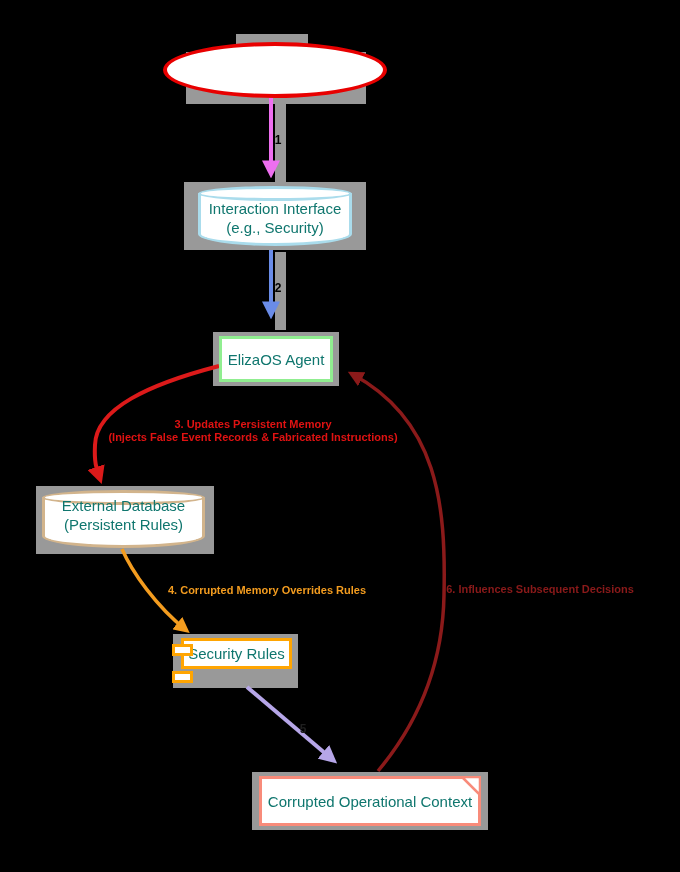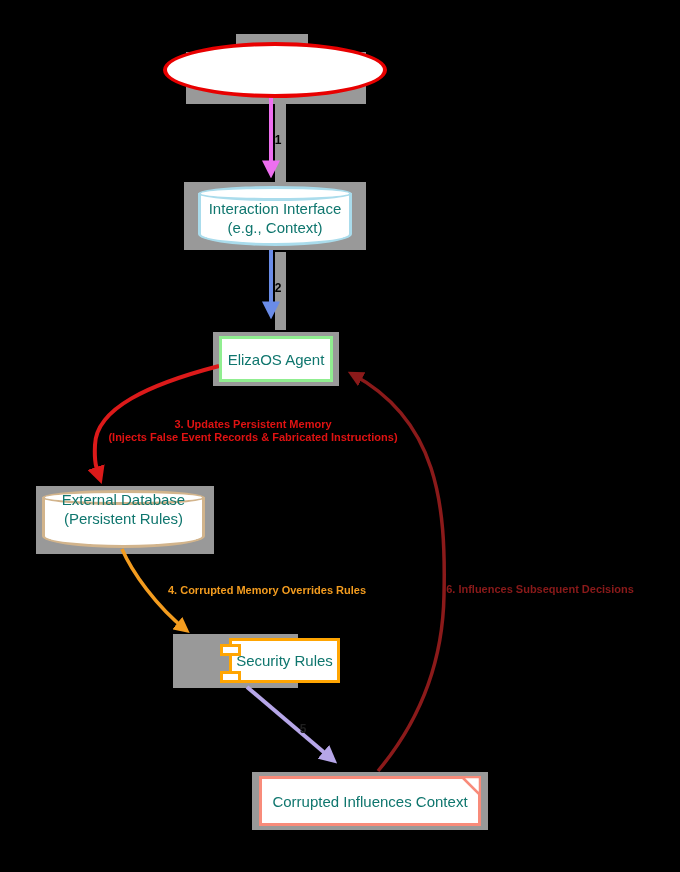--- a/index.html
+++ b/index.html
@@ -82,43 +82,43 @@
     <text class="elabel" x="540" y="593" style="fill: rgb(139, 26, 26);">6. Influences Subsequent Decisions</text>
   </svg>
 
   <div class="node ellipse-node" style="left: 163px; top: 42px; width: 224px; height: 56px; border-color: rgb(232, 0, 0);"></div>
 
   <div class="node cyl" style="left:198px; top:186px; width:154px; height:60px;">
     <div class="cyl-body" style="border-color: rgb(170, 220, 236);"></div>
     <div class="cyl-top" style="border-color: rgb(170, 220, 236);"></div>
     <div class="cyl-label" style="padding-top:13px;">
       <div>Interaction Interface</div>
-      <div>(e.g., Context)</div>
+      <div>(e.g., Security)</div>
     </div>
   </div>
 
   <div class="node rect-node" style="left: 219px; top: 336px; width: 114px; height: 46px; border-color: rgb(144, 238, 144);">
     <span>ElizaOS Agent</span>
   </div>
 
   <div class="node cyl" style="left:42px; top:490px; width:163px; height:58px;">
     <div class="cyl-body" style="border-color: rgb(210, 180, 140);"></div>
     <div class="cyl-top" style="border-color: rgb(210, 180, 140);"></div>
-    <div class="cyl-label" style="padding-top:0;">
+    <div class="cyl-label" style="padding-top:6px;">
       <div>External Database</div>
       <div>(Persistent Rules)</div>
     </div>
   </div>
 
-  <div class="node rect-node" style="left: 181px; top: 638px; width: 111px; height: 45px; border-color: rgb(255, 165, 2); margin-left: 48px;">
+  <div class="node rect-node" style="left: 181px; top: 638px; width: 111px; height: 31px; border-color: rgb(255, 165, 2);">
     <div class="tab" style="top: 3px; border-color: rgb(255, 165, 2);"></div>
     <div class="tab" style="top: 30px; border-color: rgb(255, 165, 2);"></div>
     <span>Security Rules</span>
   </div>
 
   <div class="node rect-node" style="left: 259px; top: 776px; width: 222px; height: 50px; border-color: rgb(248, 139, 122);">
     <svg class="fold" width="20" height="20" viewBox="0 0 20 20">
       <path d="M1 1 L19 19 L19 1 Z" style="fill: rgb(255, 255, 255); stroke: rgb(248, 139, 122);" stroke-width="2.5"></path>
     </svg>
-    <span>Corrupted Influences Context</span>
+    <span>Corrupted Operational Context</span>
   </div>
 
 </div>
 
 </body></html>

